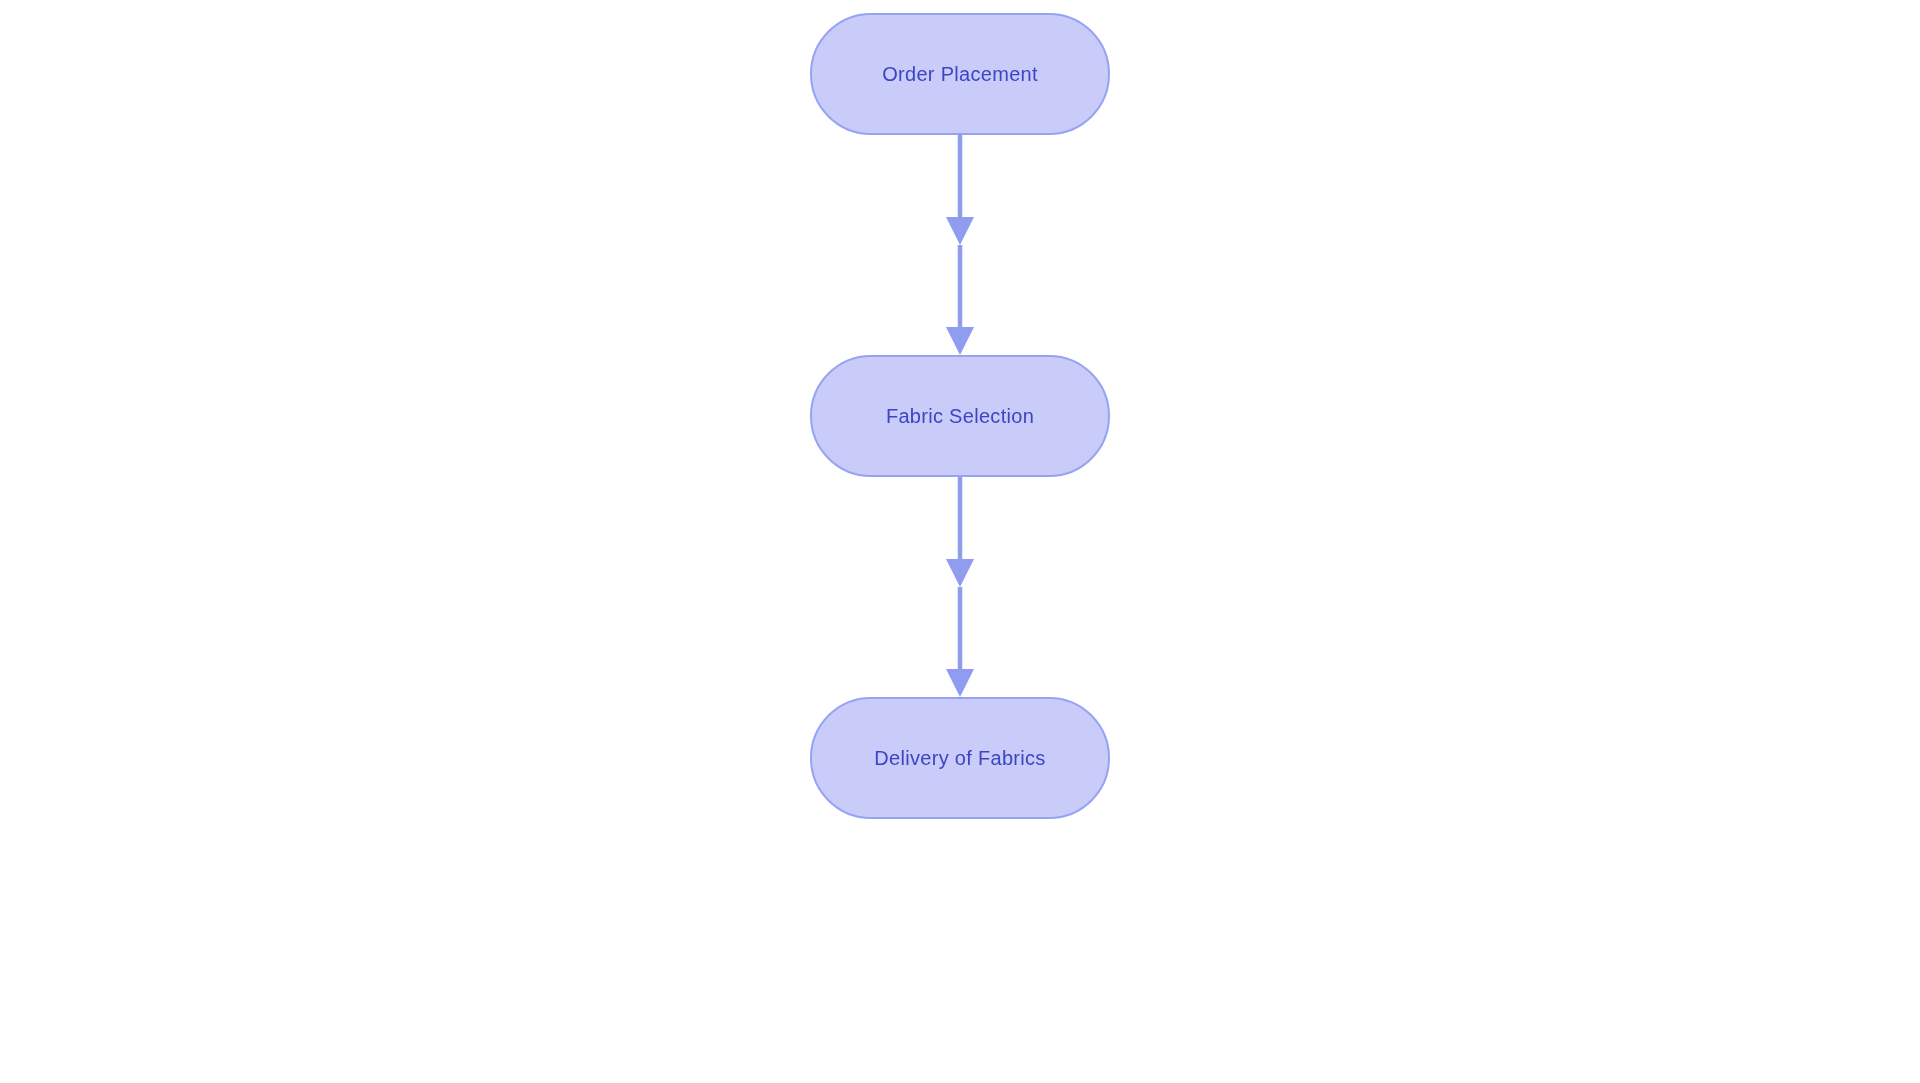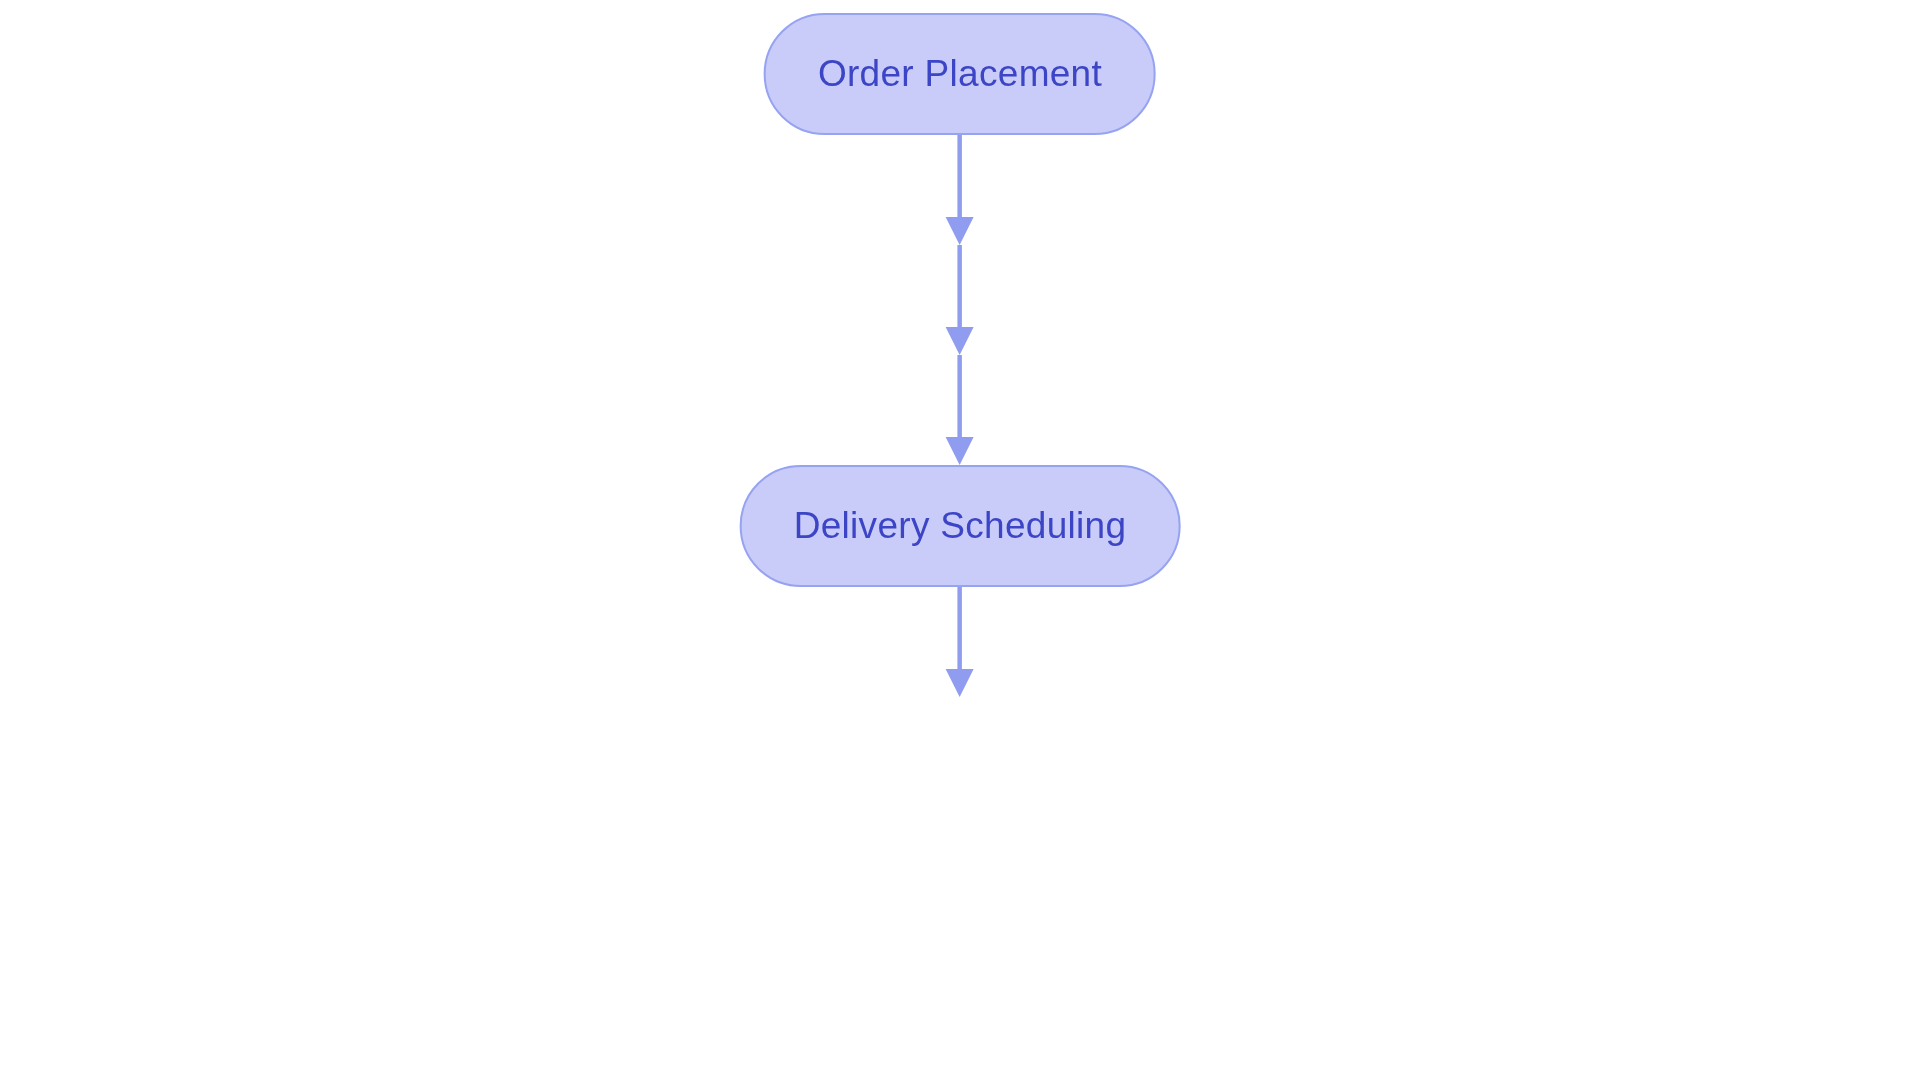--- a/index.html
+++ b/index.html
@@ -39,21 +39,21 @@
     min-width: 300px;
     padding: 0 52px;
     display: flex;
     align-items: center;
     justify-content: center;
     background: var(--node-fill);
     border: 2px solid var(--node-border);
     border-radius: 999px;
   }
   .node-label {
-    font-size: 37px;
+    font-size: 20px;
     font-weight: 500;
     letter-spacing: 0.3px;
     color: var(--text);
     white-space: nowrap;
   }
   .connector {
     width: 30px;
     height: 110px;
     display: block;
     flex: 0 0 auto;
@@ -80,30 +80,33 @@
       <line class="shaft" x1="15" y1="0" x2="15" y2="86"></line>
       <polygon class="head" points="1,82 29,82 15,110"></polygon>
     </svg>
 
 
     <svg class="connector" viewBox="0 0 30 110" aria-hidden="true">
       <line class="shaft" x1="15" y1="0" x2="15" y2="86"></line>
       <polygon class="head" points="1,82 29,82 15,110"></polygon>
     </svg>
 
-
-    <svg class="connector" viewBox="0 0 30 110" aria-hidden="true">
-      <line class="shaft" x1="15" y1="0" x2="15" y2="86"></line>
-      <polygon class="head" points="1,82 29,82 15,110"></polygon>
-    </svg>
-
     <div class="node">
-      <span class="node-label">Delivery Scheduling</span>
+      <span class="node-label">Fabric Selection</span>
     </div>
 
     <svg class="connector" viewBox="0 0 30 110" aria-hidden="true">
       <line class="shaft" x1="15" y1="0" x2="15" y2="86"></line>
       <polygon class="head" points="1,82 29,82 15,110"></polygon>
     </svg>
 
 
+    <svg class="connector" viewBox="0 0 30 110" aria-hidden="true">
+      <line class="shaft" x1="15" y1="0" x2="15" y2="86"></line>
+      <polygon class="head" points="1,82 29,82 15,110"></polygon>
+    </svg>
+
+    <div class="node">
+      <span class="node-label">Delivery of Fabrics</span>
+    </div>
+
   </div>
 </div>
 
 </body></html>

